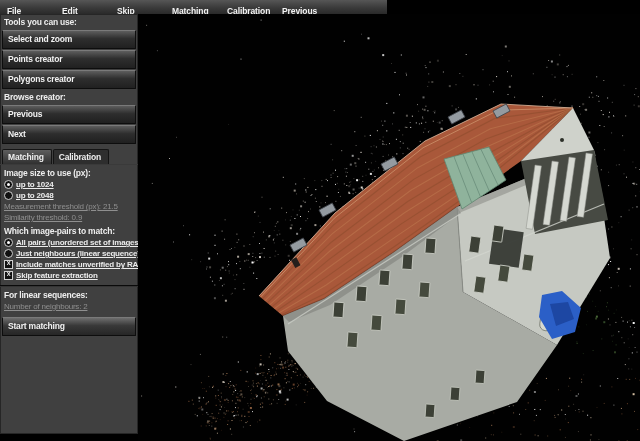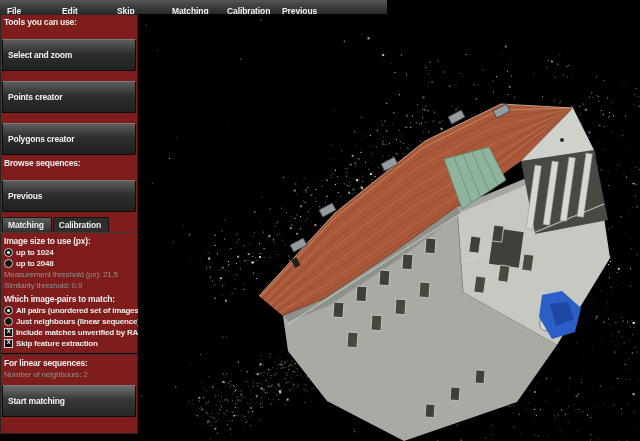--- a/index.html
+++ b/index.html
@@ -7,35 +7,35 @@
   .app{position:relative;width:640px;height:441px;background:#000;}
 
   
   .menubar{position:absolute;left:0;top:0;width:387px;height:14px;
     background:linear-gradient(#565656,#3a3a3a 55%,#2a2a2a);border-bottom:1px solid #161616;}
   .menu-item{display:inline-block;width:55px;font-size:8.5px;font-weight:bold;color:#f2f2f2;
     line-height:14px;letter-spacing:-0.1px;cursor:default;text-decoration:underline;}
   .menubar .pad{display:inline-block;width:7px;}
 
   
-  .sidebar{position:absolute;left:0;top:14px;width:138px;height:420px;background:#7f1d1d;
+  .sidebar{position:absolute;left:0;top:14px;width:138px;height:420px;background:#404040;
     box-shadow:inset 0 0 0 1px #262626;}
   .side-label{color:#ededed;font-size:8.5px;font-weight:bold;padding:3px 4px 2px;letter-spacing:-0.2px;white-space:nowrap;}
-  .sbtn{display:block;width:134px;margin:10px 2px 0 2px;height:32px;box-sizing:border-box;
+  .sbtn{display:block;width:134px;margin:1px 2px 0 2px;height:19px;box-sizing:border-box;
     background:linear-gradient(#5d5d5d,#2e2e2e 45%,#202020);border:1px solid #0d0d0d;border-top-color:#7a7a7a;
     color:#f2f2f2;font-family:"Liberation Sans",sans-serif;font-size:8.5px;font-weight:bold;text-align:left;
     padding:0 4px 0 5px;border-radius:1px;letter-spacing:-0.2px;line-height:11px;cursor:default;}
   .start{background:linear-gradient(#6e6e6e,#383838 45%,#262626);margin-top:5px;}
   .tabs{display:flex;margin:5px 0 0 2px;}
   .tab{font-size:8.5px;font-weight:bold;color:#ededed;padding:2px 7px 2px 5px;background:#2e2e2e;
     border:1px solid #141414;border-bottom:none;margin-right:1px;border-radius:2px 2px 0 0;letter-spacing:-0.2px;cursor:default;}
   .tab.active{background:linear-gradient(#5e5e5e,#303030);}
   .panel{border-top:1px solid #3a3a3a;padding-top:2px;}
   .row{display:flex;align-items:center;gap:3px;padding-left:4px;height:11px;color:#ececec;
-    font-size:8px;font-weight:bold;letter-spacing:-0.2px;white-space:nowrap;overflow:hidden;}
+    font-size:8px;font-weight:bold;letter-spacing:-0.2px;white-space:nowrap;overflow:hidden;text-decoration:underline;}
   .row.gray{color:#8f8f8f;font-weight:normal;}
   .plabel{color:#ededed;font-size:8.5px;font-weight:bold;padding:1px 4px 1px;letter-spacing:-0.2px;white-space:nowrap;}
   .radio{width:7px;height:7px;border:1px solid #cfcfcf;border-radius:50%;position:relative;flex:none;background:#101010;box-sizing:content-box;}
   .radio.sel::after{content:'';position:absolute;left:2px;top:2px;width:3px;height:3px;background:#fff;border-radius:50%;}
   .check{width:7px;height:7px;border:1px solid #cfcfcf;position:relative;flex:none;background:#101010;box-sizing:content-box;}
   .check.on::after{content:'x';position:absolute;left:0;right:0;top:-2px;text-align:center;
     font:bold 7px "Liberation Sans",sans-serif;color:#e8e8e8;}
   .sep{height:0;border-top:1px solid #0a0a0a;border-bottom:1px solid #343434;margin:4px 0 2px;}
 
   
@@ -46,22 +46,23 @@
 
 <div class="app">
 
   <div class="menubar"><span class="pad"></span><span class="menu-item">File</span><span class="menu-item">Edit</span><span class="menu-item">Skip</span><span class="menu-item">Matching</span><span class="menu-item">Calibration</span><span class="menu-item">Previous</span><span class="menu-item">Image</span></div>
 
   <div class="sidebar">
     <div class="side-label">Tools you can use:</div>
     <button class="sbtn">Select and zoom</button>
     <button class="sbtn">Points creator</button>
     <button class="sbtn">Polygons creator</button>
-    <div class="side-label">Browse sequences:</div>
+    <div class="side-label">Browse creator:</div>
     <button class="sbtn">Previous</button>
+    <button class="sbtn">Next</button>
 
     <div class="tabs">
       <div class="tab active">Matching</div>
       <div class="tab">Calibration</div>
     </div>
 
     <div class="panel">
       <div class="plabel">Image size to use (px):</div>
       <div class="row">
           <span class="radio sel"></span>

